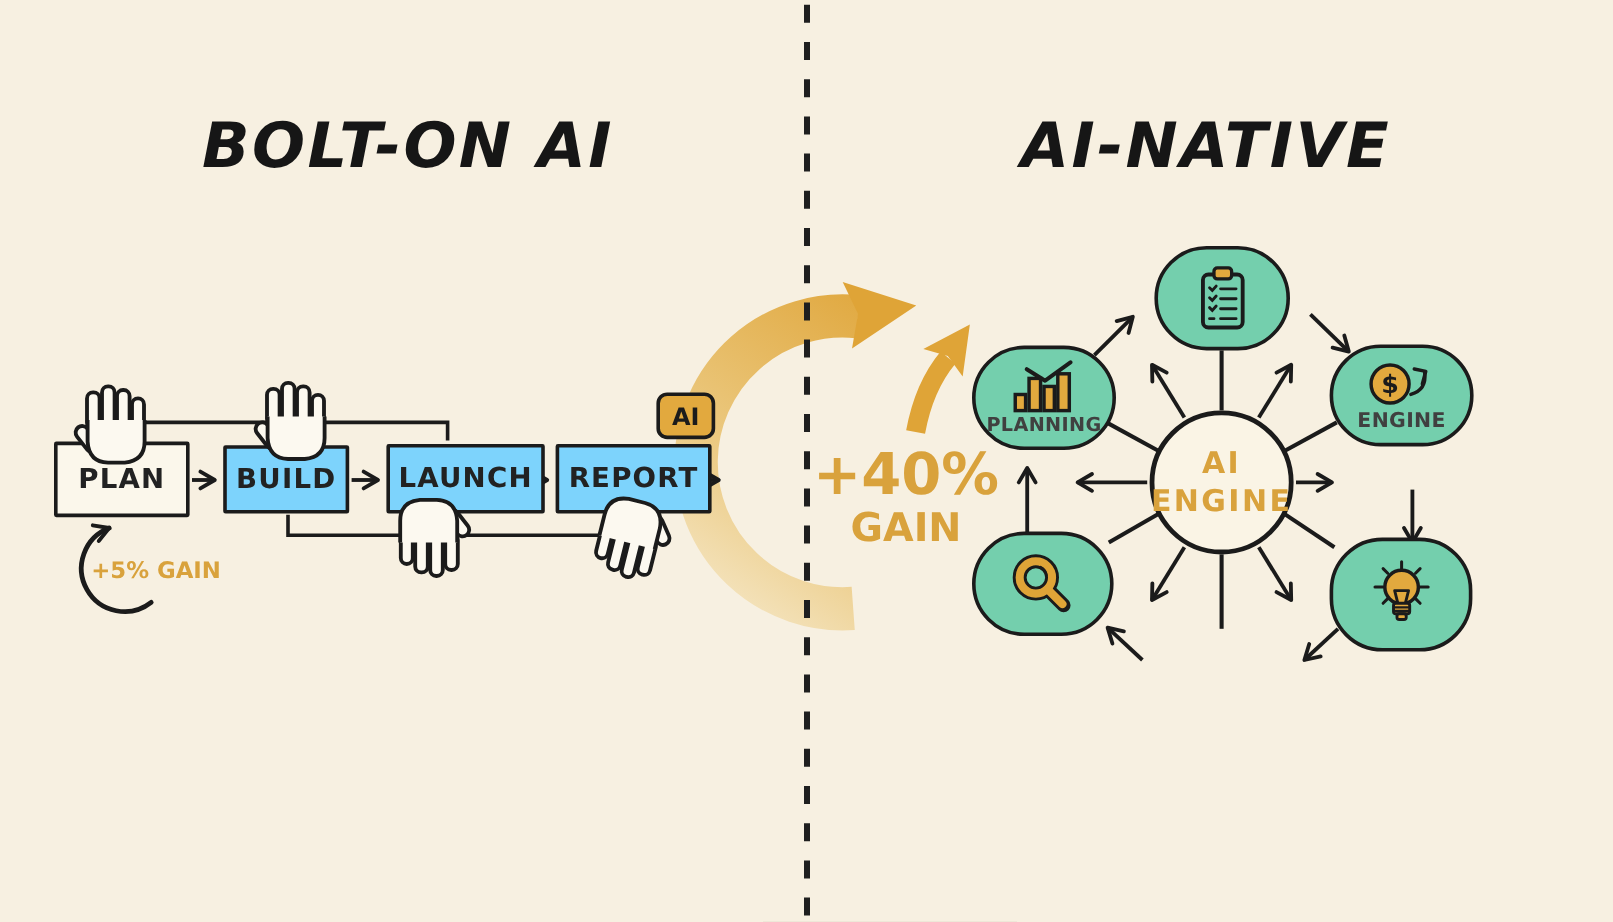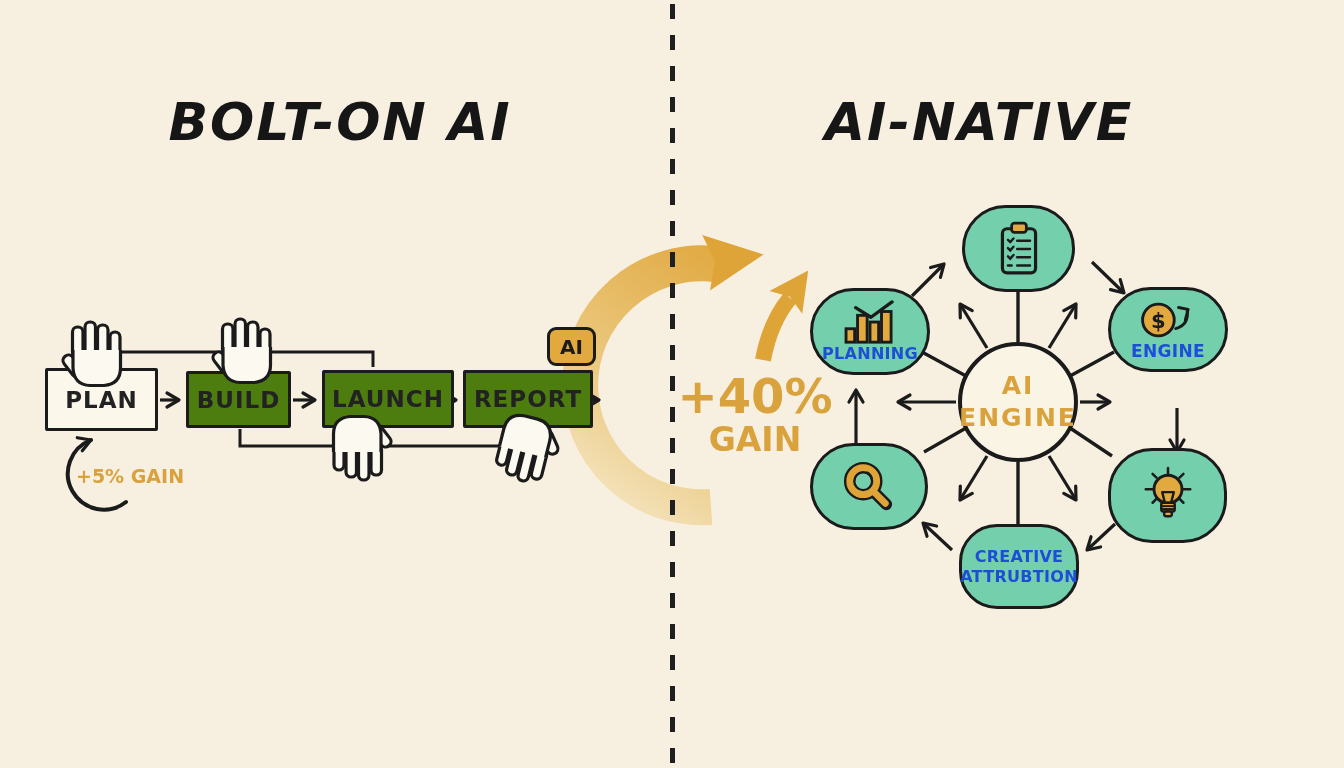--- a/index.html
+++ b/index.html
@@ -5,31 +5,31 @@
   html,body{margin:0;padding:0;background:#e8e2d2;}
   .canvas{position:relative;width:1344px;height:768px;background:#F7F0E1;overflow:hidden;
           font-family:"DejaVu Sans", sans-serif;}
   .abs{position:absolute;}
   svg.layer{position:absolute;left:0;top:0;}
   #under{z-index:1;}
   .widget{z-index:2;}
   #over{z-index:3;}
   .title{font-size:52px;font-weight:bold;font-style:italic;letter-spacing:2px;color:#161616;
          text-align:center;z-index:2;}
-  .step-box{box-sizing:border-box;border:3px solid #1b1b1b;background:#4d7c0f;
+  .step-box{box-sizing:border-box;border:3px solid #1b1b1b;background:#7dd3fc;
             display:flex;align-items:center;justify-content:center;border-radius:2px;
             font-weight:bold;font-size:23px;letter-spacing:1px;color:#222;z-index:2;}
   .step-plan{background:#FBF7EB;}
   .ai-badge{box-sizing:border-box;border:3px solid #1b1b1b;border-radius:9px;background:#E2A93E;
             display:flex;align-items:center;justify-content:center;font-weight:bold;font-size:20px;
             color:#1b1b1b;z-index:2;}
   .gold-text{color:#D9A23C;font-weight:bold;text-align:center;z-index:2;}
   .node{box-sizing:border-box;background:#74CFAD;border:3.5px solid #1b1b1b;border-radius:44px;
         display:flex;flex-direction:column;align-items:center;justify-content:center;z-index:2;}
-  .node-label{font-weight:bold;font-size:16px;letter-spacing:0.3px;color:#1d4ed8;line-height:1.25;
+  .node-label{font-weight:bold;font-size:16px;letter-spacing:0.3px;color:#404040;line-height:1.25;
               text-align:center;}
   .hub{box-sizing:border-box;background:#FAF4E5;border:4px solid #1b1b1b;border-radius:50%;
        display:flex;flex-direction:column;align-items:center;justify-content:center;z-index:2;}
   .hub-line{color:#D9A23C;font-weight:bold;font-size:25px;letter-spacing:2px;line-height:1.3;}
 </style>
 </head>
 <body>
 
 <div class="canvas">
 
@@ -93,21 +93,21 @@
       <line x1="856" y1="450" x2="856" y2="390" marker-end="url(#vh)"></line>
       <line x1="912" y1="296" x2="944" y2="264" marker-end="url(#vh)"></line>
       <line x1="1092" y1="262" x2="1124" y2="293" marker-end="url(#vh)"></line>
       <line x1="1177" y1="408" x2="1177" y2="452" marker-end="url(#vh)"></line>
       <line x1="1115" y1="524" x2="1087" y2="550" marker-end="url(#vh)"></line>
       <line x1="952" y1="550" x2="923" y2="523" marker-end="url(#vh)"></line>
     </g>
   </svg>
 
   <div class="abs title" style="left:130px;top:92px;width:420px;">BOLT-ON AI</div>
-  <div class="abs title" style="left:799px;top:92px;width:360px;">AI-NATIVE</div>
+  <div class="abs title" style="left:825px;top:92px;width:360px;">AI-NATIVE</div>
 
   <div class="abs step-box step-plan widget" style="left:45px;top:368px;width:113px;height:63px;">PLAN</div>
   <div class="abs step-box widget" style="left:186px;top:371px;width:105px;height:57px;">BUILD</div>
   <div class="abs step-box widget" style="left:322px;top:370px;width:132px;height:58px;">LAUNCH</div>
   <div class="abs step-box widget" style="left:463px;top:370px;width:130px;height:58px;">REPORT</div>
 
   <div class="abs ai-badge widget" style="left:547px;top:327px;width:49px;height:39px;">AI</div>
 
   <div class="abs gold-text widget" style="left:60px;top:465px;width:140px;font-size:19px;">+5% GAIN</div>
 
@@ -180,24 +180,20 @@
       </g>
       <circle cx="28" cy="24" r="14.5" fill="#E2A93E" stroke="#1b1b1b" stroke-width="3"></circle>
       <path d="M22,27 L34,27 L31,39 L25,39 Z" fill="none" stroke="#1b1b1b" stroke-width="2.5" stroke-linejoin="round"></path>
       <rect x="21" y="38" width="14" height="9" rx="2" fill="#E2A93E" stroke="#1b1b1b" stroke-width="2.5"></rect>
       <line x1="21" y1="41.5" x2="35" y2="41.5" stroke="#1b1b1b" stroke-width="2"></line>
       <line x1="21" y1="44.5" x2="35" y2="44.5" stroke="#1b1b1b" stroke-width="2"></line>
       <rect x="24" y="47" width="8" height="5" rx="2" fill="#E2A93E" stroke="#1b1b1b" stroke-width="2.5"></rect>
     </svg>
   </div>
 
-  <div class="abs node widget" style="left:959px;top:524px;width:120px;height:85px;border-radius:38px;">
-    <span class="node-label">CREATIVE</span>
-    <span class="node-label">ATTRUBTION</span>
-  </div>
 
   <svg id="over" class="layer" width="1344" height="768" viewBox="0 0 1344 768">
     <defs>
       <g id="hand">
         <rect x="-35" y="2" width="11" height="25" rx="5.5" fill="#FCF9F0" stroke="#1b1b1b" stroke-width="3.2" transform="rotate(-38 -29 6)"></rect>
         <rect x="-24.5" y="-26" width="10.5" height="30" rx="5" fill="#FCF9F0" stroke="#1b1b1b" stroke-width="3.2"></rect>
         <rect x="-12" y="-31" width="10.5" height="35" rx="5" fill="#FCF9F0" stroke="#1b1b1b" stroke-width="3.2"></rect>
         <rect x="0.5" y="-28" width="10.5" height="32" rx="5" fill="#FCF9F0" stroke="#1b1b1b" stroke-width="3.2"></rect>
         <rect x="13" y="-21" width="10" height="25" rx="5" fill="#FCF9F0" stroke="#1b1b1b" stroke-width="3.2"></rect>
         <path d="M-24,-3 L23.5,-3 L23.5,15 Q23.5,31 7,32.5 L-7,32.5 Q-23,32 -24,15 Z" fill="#FCF9F0"></path>

